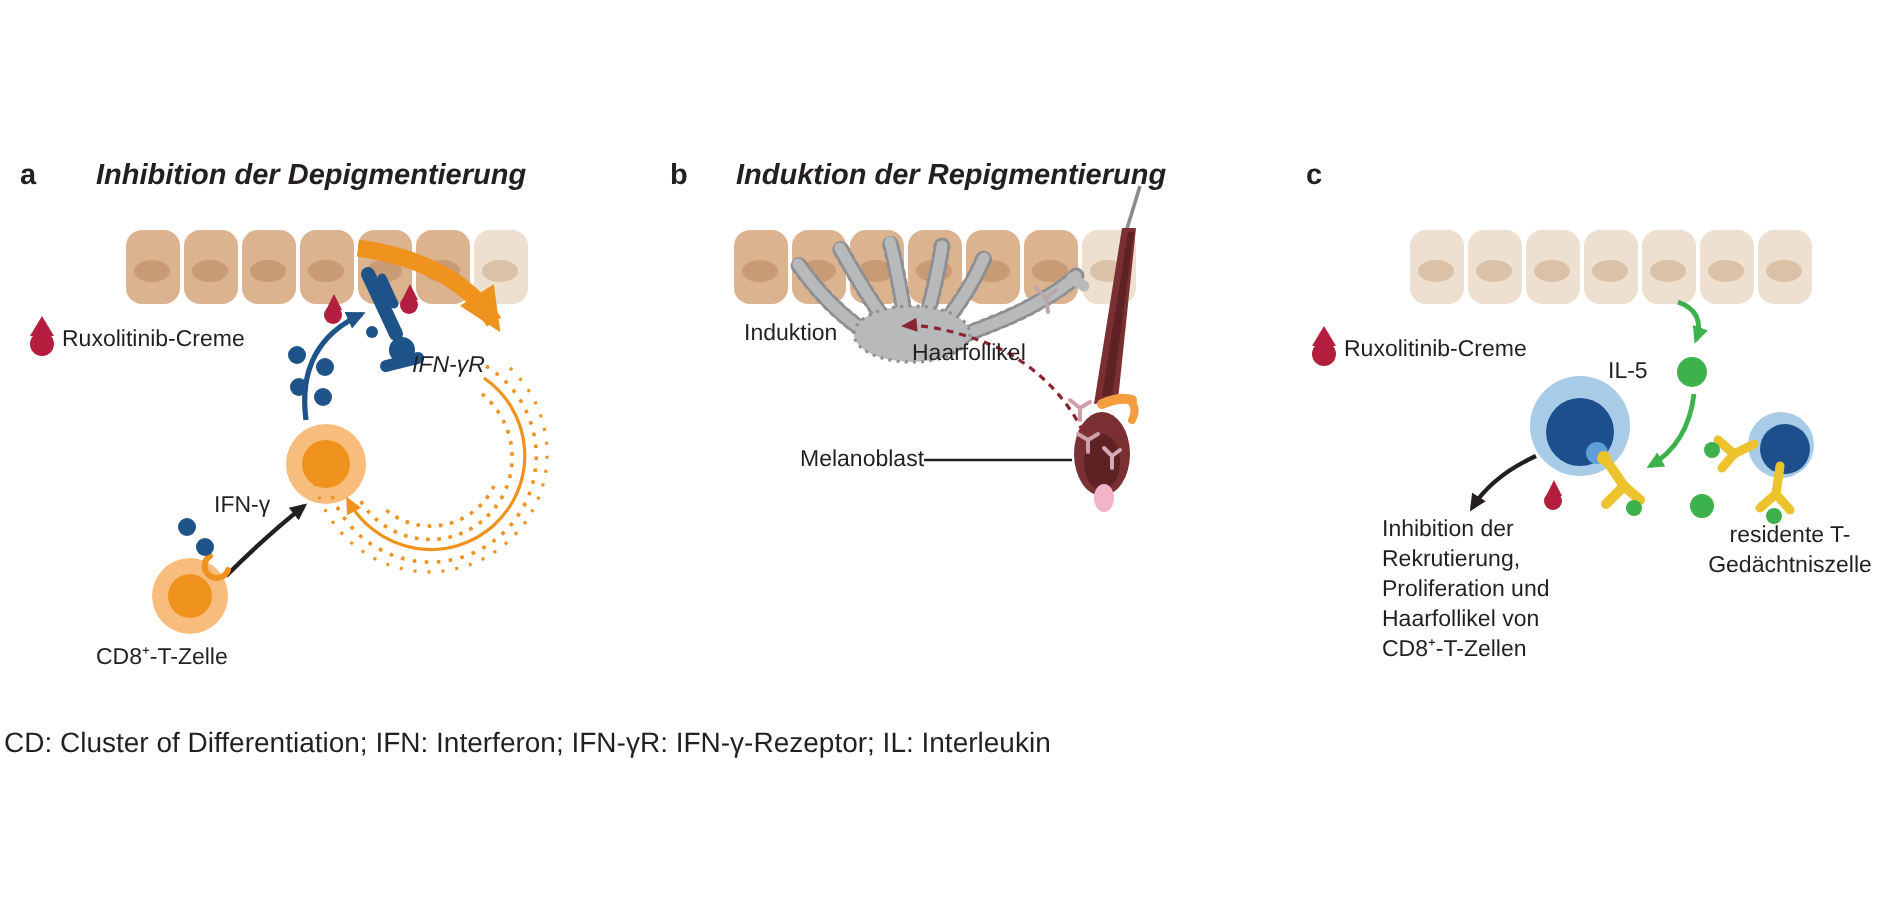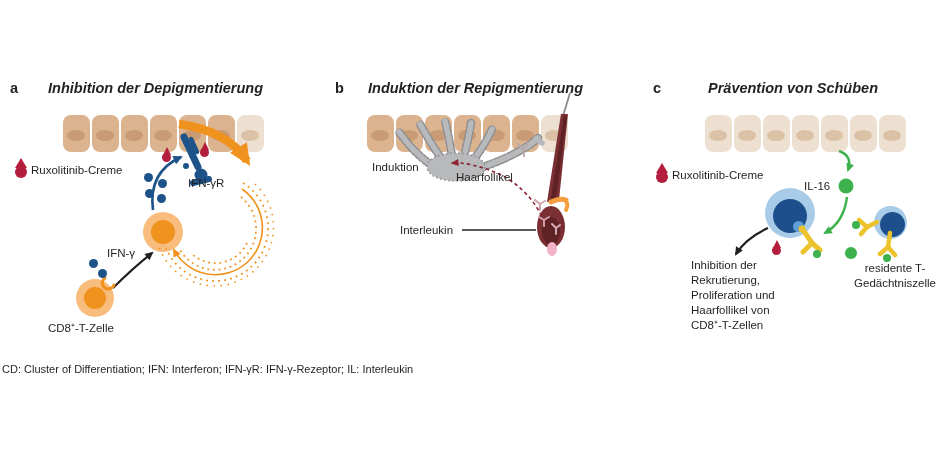--- a/index.html
+++ b/index.html
@@ -3,21 +3,21 @@
 <meta charset="utf-8">
 <style>
   html,body{margin:0;padding:0;background:#fff;}
   #canvas{position:relative;width:940px;height:450px;background:#ffffff;overflow:hidden;
           font-family:"Liberation Sans",sans-serif;color:#231f20;}
   .abs{position:absolute;}
   .ttl{font-size:14.5px;font-weight:bold;white-space:nowrap;z-index:5;}
   .ttl.c{width:200px;text-align:center;font-style:italic;}
   .lab{font-size:11.5px;white-space:nowrap;z-index:6;}
   .blk{font-size:11.5px;line-height:15px;z-index:6;}
-  .footer{font-size:11px;z-index:6;}
+  .footer{font-size:14px;z-index:6;}
   .row{display:flex;gap:2px;z-index:1;}
   .cell{flex:0 0 auto;width:27px;height:37px;border-radius:8px;background:#dcb38f;position:relative;}
   .cell .nuc{position:absolute;left:4px;top:15px;width:18px;height:11px;border-radius:50%;background:#c89b74;}
   .cell.light{background:#eee0d0;}
   .cell.light .nuc{background:#dbc2a6;}
   .circ{position:absolute;border-radius:50%;}
   .z2{z-index:2;}
   .bdot{position:absolute;width:9px;height:9px;border-radius:50%;background:#1d5389;z-index:4;}
   .drop{position:absolute;width:12px;height:12px;background:#b31e3e;border-radius:50%;z-index:4;}
   .drop::before{content:"";position:absolute;top:-8px;left:50%;transform:translateX(-50%);
@@ -29,21 +29,20 @@
 </head>
 <body>
 
 <div id="canvas">
 
   <div class="abs ttl" style="left:10px;top:80px;">a</div>
   <div class="abs ttl c" style="left:48px;top:80px;">Inhibition der Depigmentierung</div>
   <div class="abs ttl" style="left:335px;top:80px;">b</div>
   <div class="abs ttl c" style="left:368px;top:80px;">Induktion der Repigmentierung</div>
   <div class="abs ttl" style="left:653px;top:80px;">c</div>
-  <div class="abs ttl c" style="left:693px;top:80px;">Prävention von Schüben</div>
 
   <div class="abs row" style="left:63px;top:115px;">
       <div class="cell">
         <span class="nuc"></span>
       </div>
       <div class="cell">
         <span class="nuc"></span>
       </div>
       <div class="cell">
         <span class="nuc"></span>
@@ -268,27 +267,27 @@
   <div class="drop sm" style="left:772px;top:246px;"></div>
 
   <div class="bdot" style="left:144px;top:173px;"></div>
   <div class="bdot" style="left:158px;top:179px;"></div>
   <div class="bdot" style="left:145px;top:189px;"></div>
   <div class="bdot" style="left:157px;top:194px;"></div>
   <div class="bdot" style="left:89px;top:259px;"></div>
   <div class="bdot" style="left:98px;top:269px;"></div>
 
   <div class="abs lab" style="left:31px;top:164px;">Ruxolitinib-Creme</div>
-  <div class="abs lab" style="left:188px;top:177px;">IFN-γR</div>
+  <div class="abs lab" style="left:206px;top:177px;font-style:italic;">IFN-γR</div>
   <div class="abs lab" style="left:107px;top:247px;">IFN-γ</div>
   <div class="abs lab" style="left:48px;top:320px;">CD8⁺-T-Zelle</div>
 
   <div class="abs lab" style="left:372px;top:161px;">Induktion</div>
   <div class="abs lab" style="left:456px;top:171px;">Haarfollikel</div>
-  <div class="abs lab" style="left:400px;top:224px;">Interleukin</div>
+  <div class="abs lab" style="left:400px;top:224px;">Melanoblast</div>
 
   <div class="abs lab" style="left:672px;top:169px;">Ruxolitinib-Creme</div>
-  <div class="abs lab" style="left:804px;top:180px;">IL-16</div>
+  <div class="abs lab" style="left:804px;top:180px;">IL-5</div>
   <div class="abs blk" style="left:691px;top:258px;width:98px;">Inhibition der Rekrutierung, Proliferation und Haarfollikel von CD8⁺-T-Zellen</div>
   <div class="abs blk" style="left:844px;top:261px;width:102px;text-align:center;">residente T-Gedächtniszelle</div>
 
   <div class="abs footer" style="left:2px;top:363px;">CD: Cluster of Differentiation; IFN: Interferon; IFN-γR: IFN-γ-Rezeptor; IL: Interleukin</div>
 </div>
 
 </body></html>

